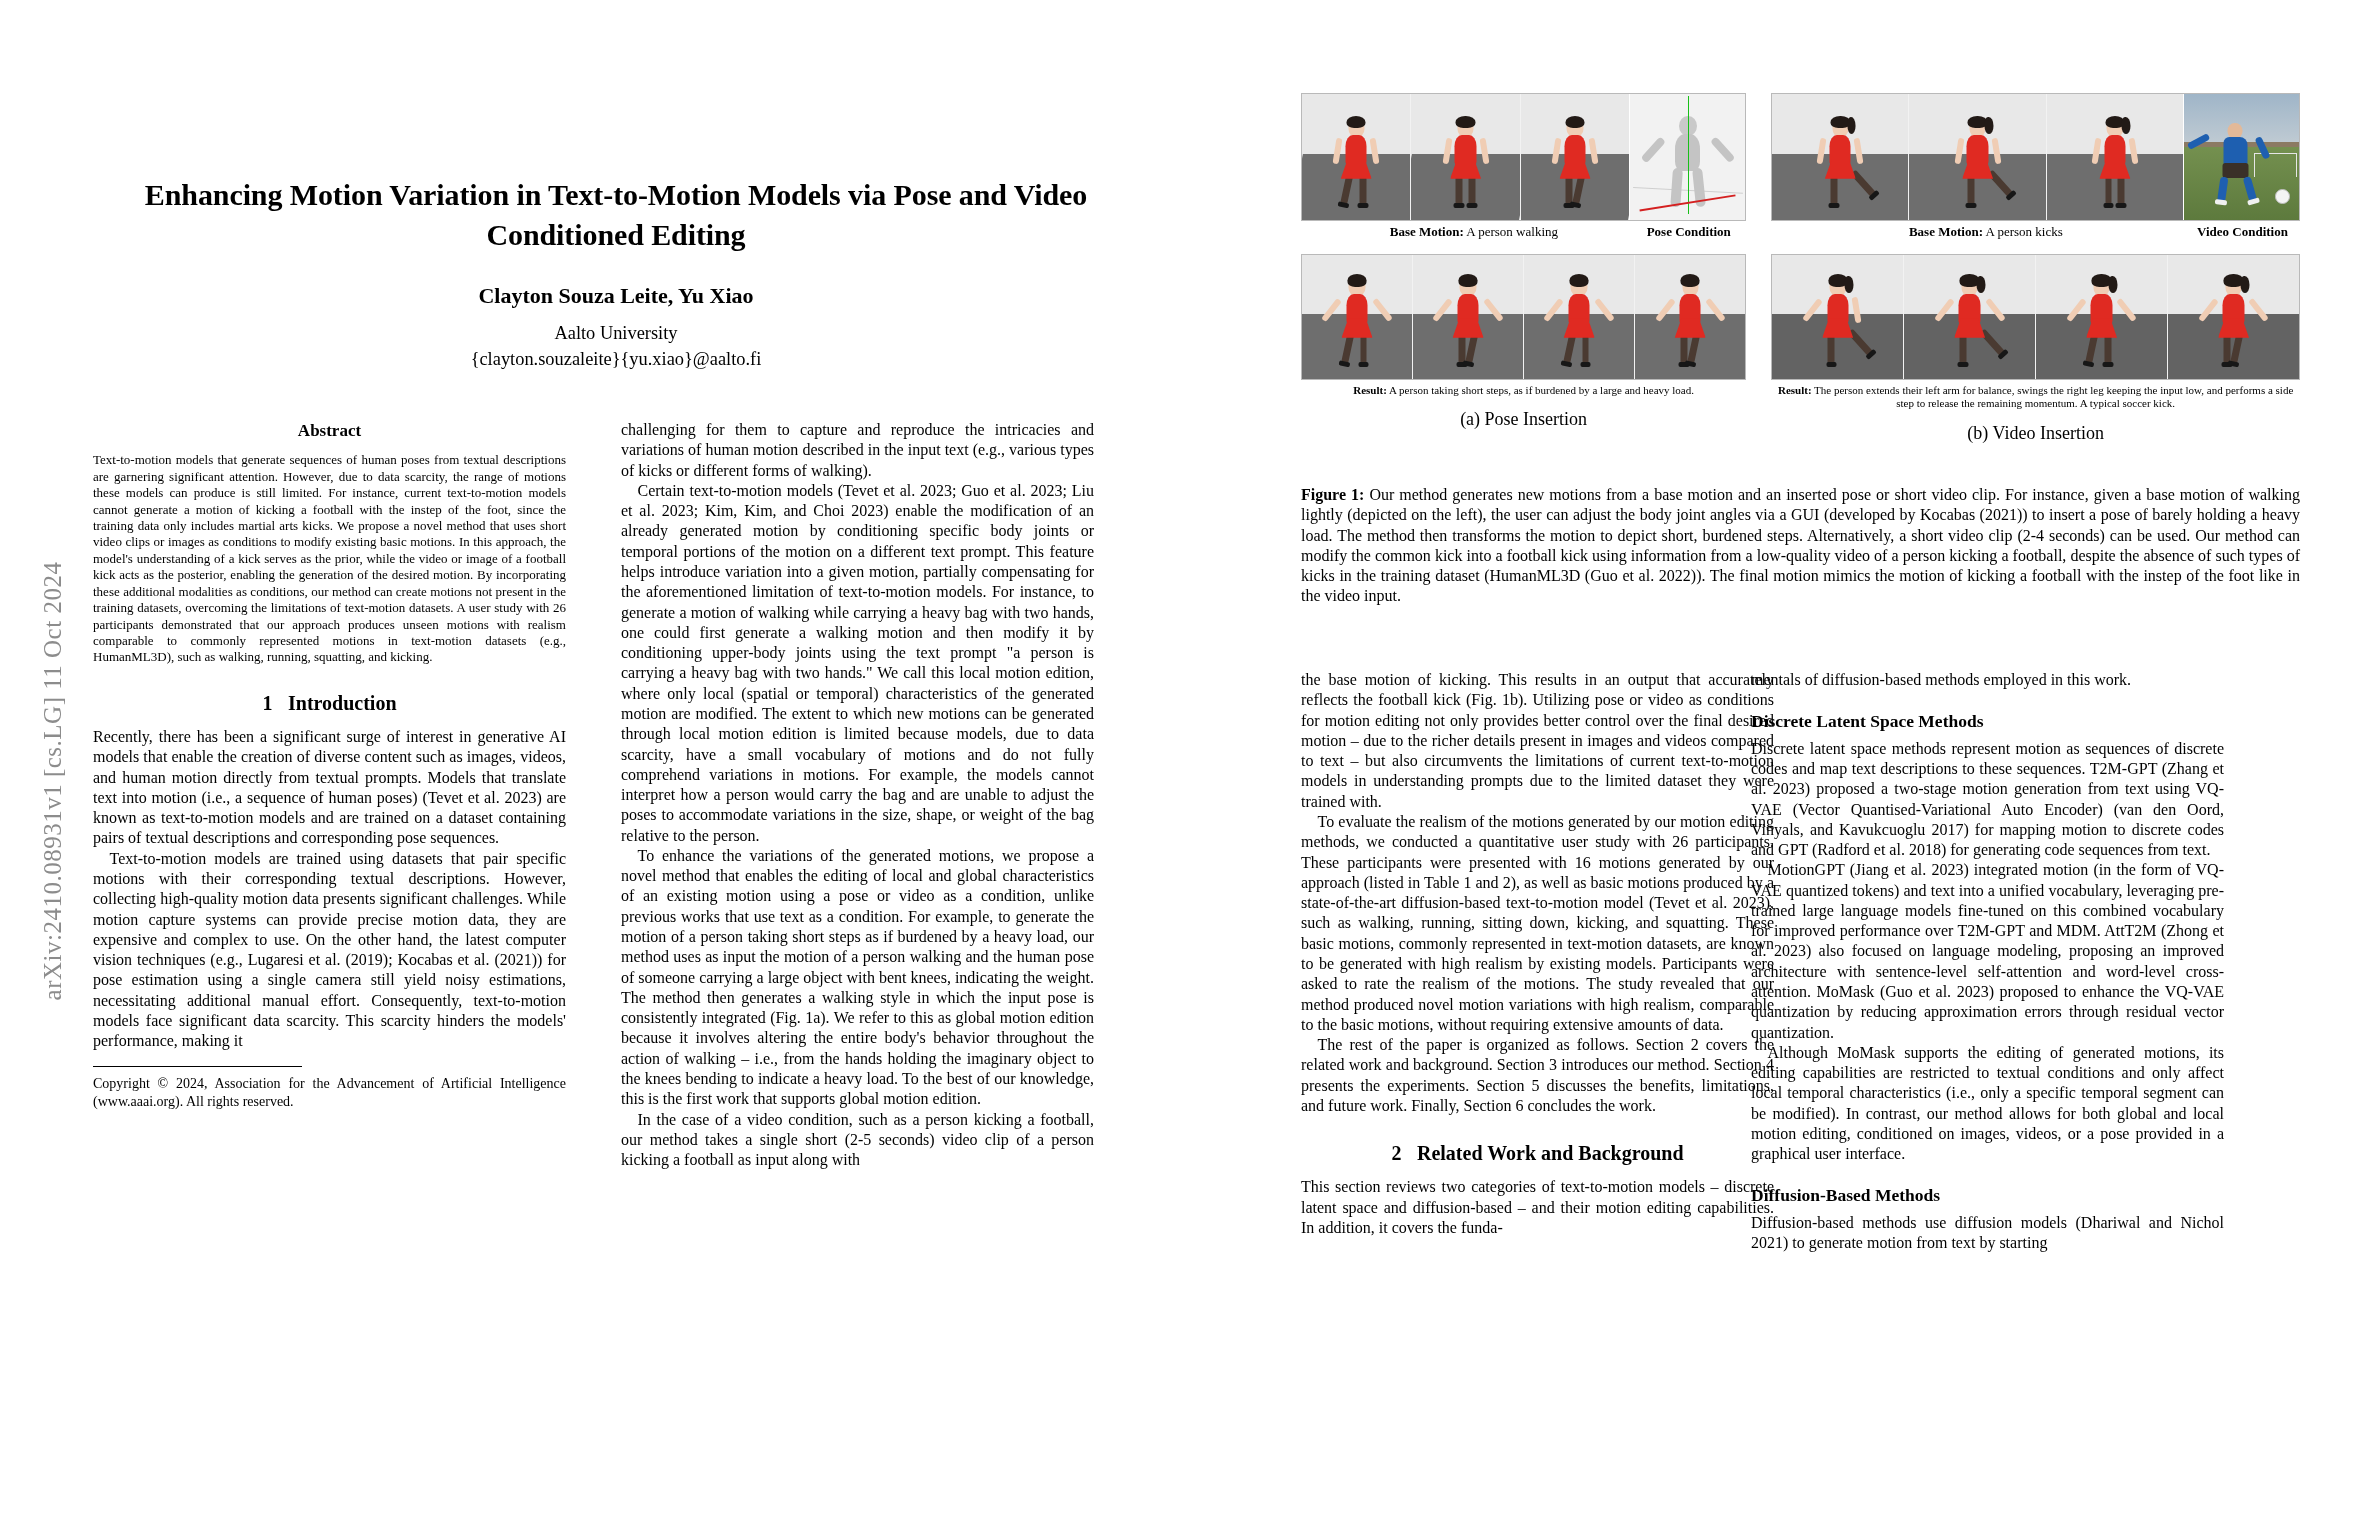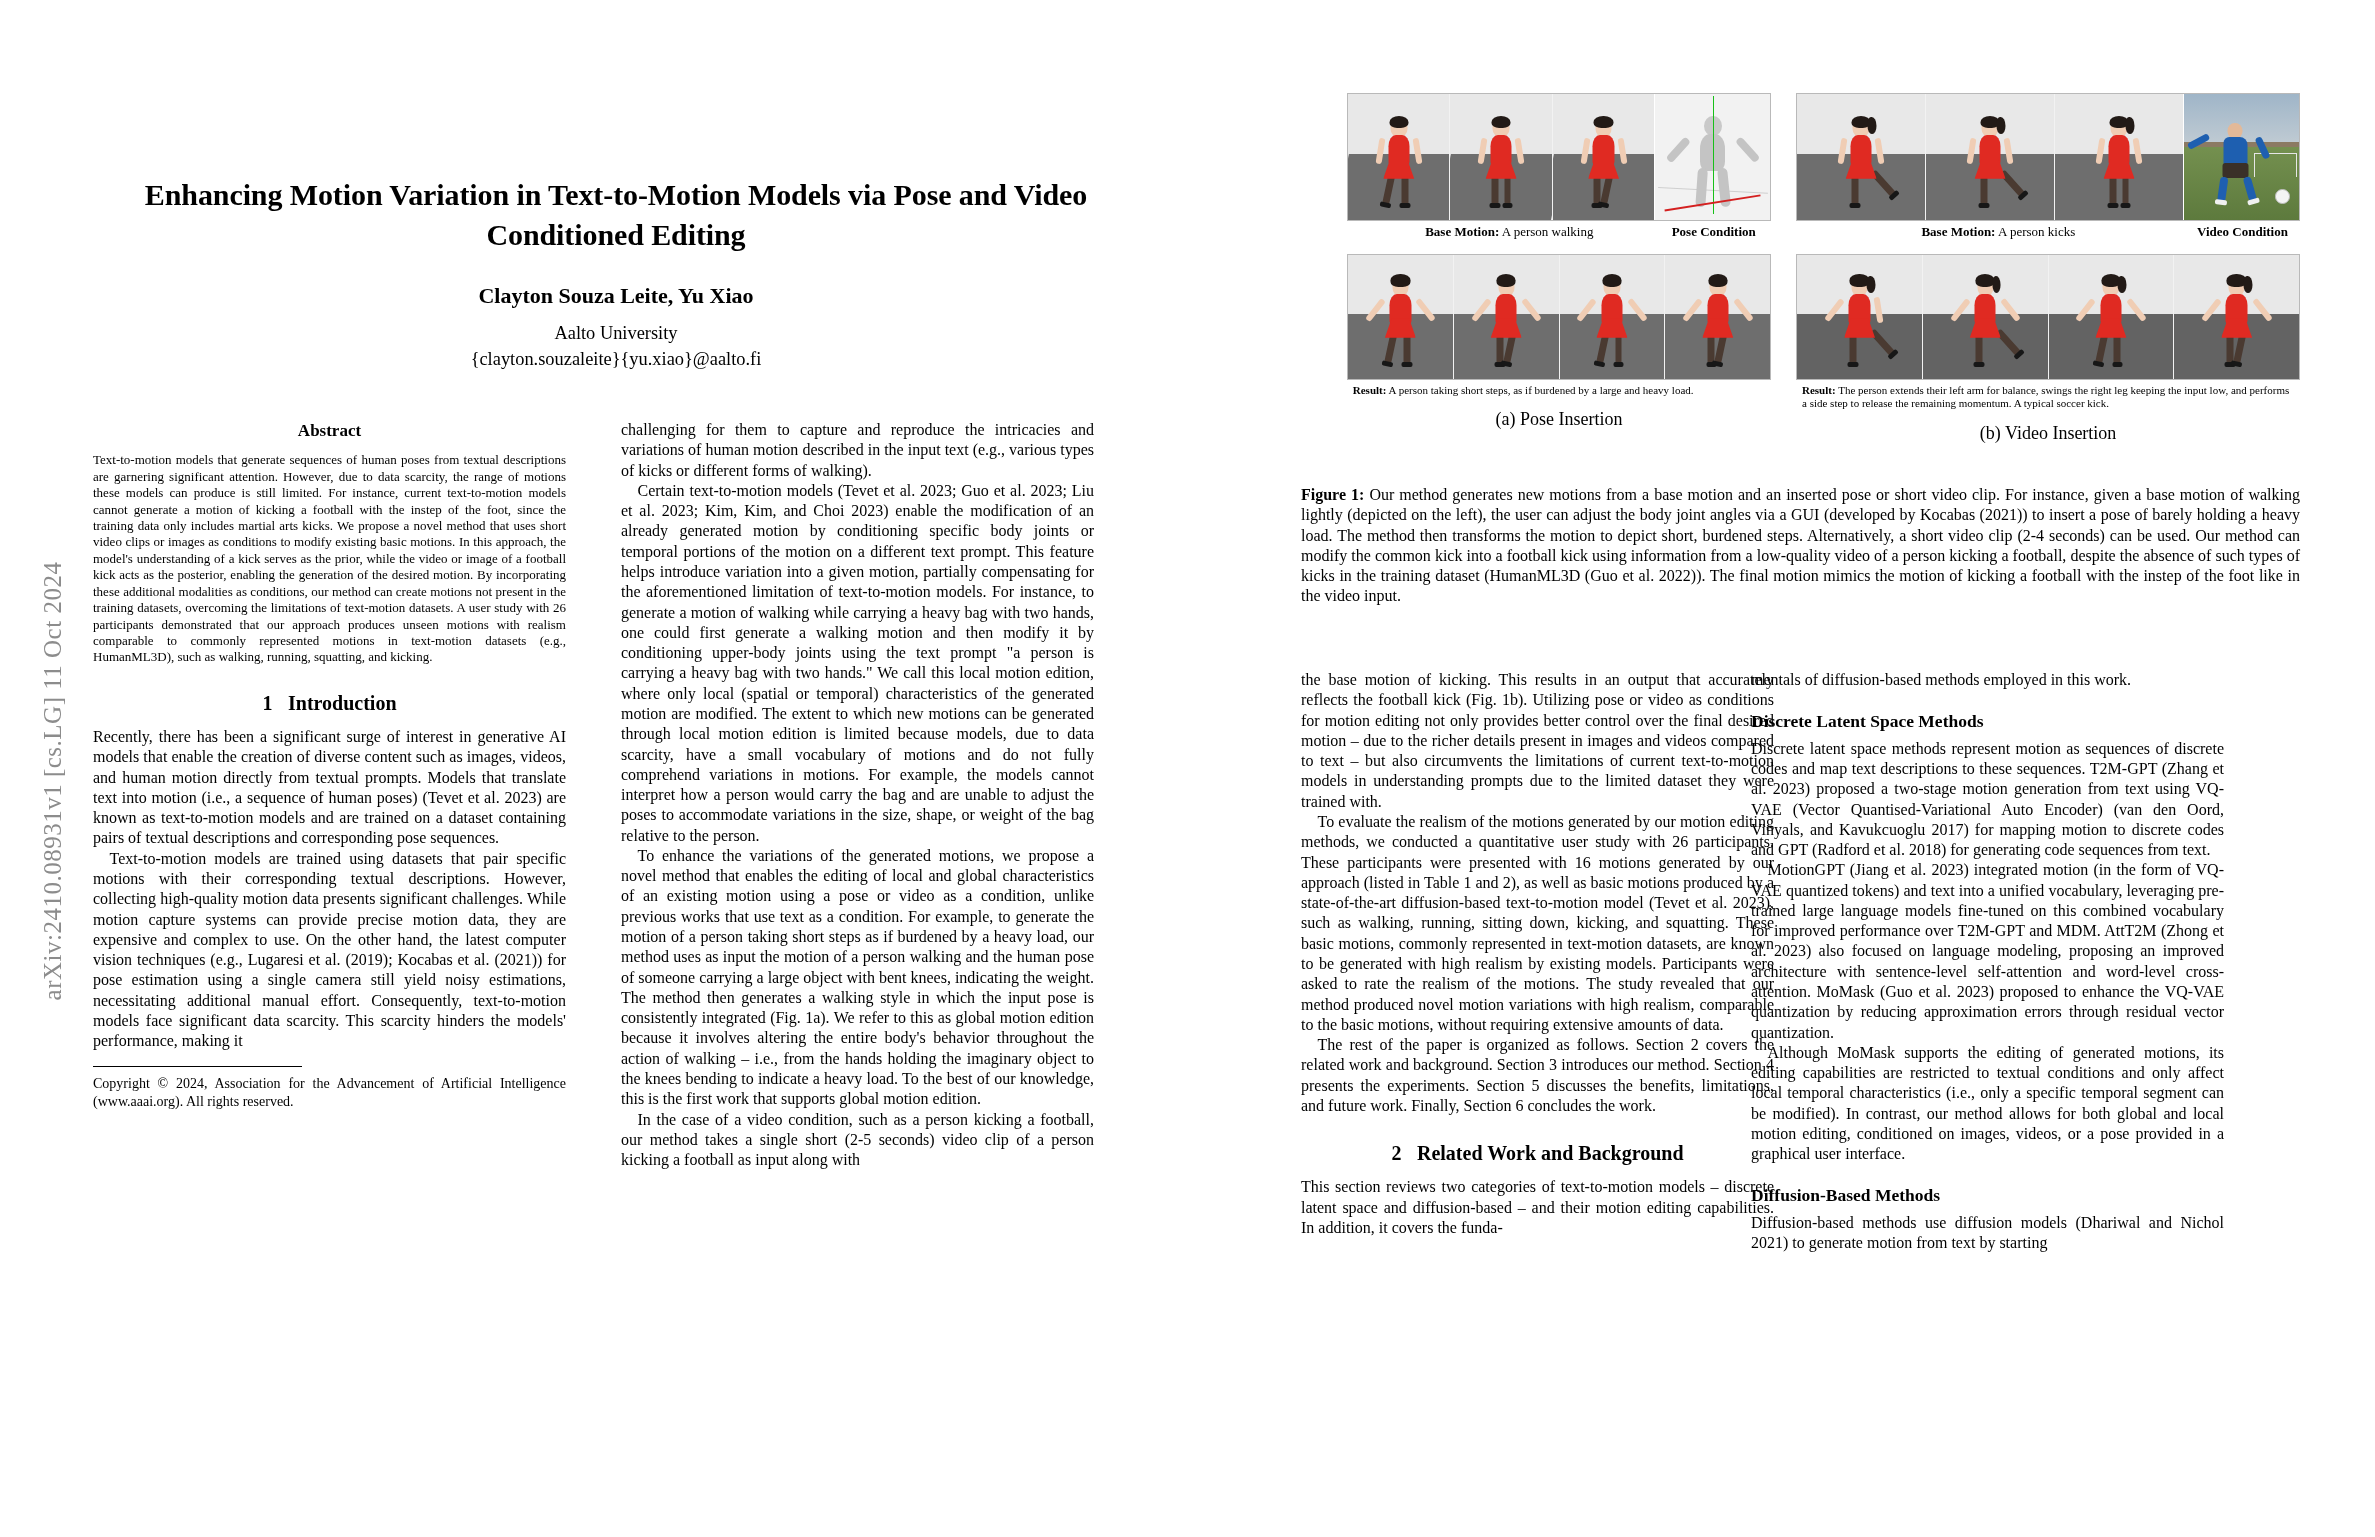--- a/index.html
+++ b/index.html
@@ -133,21 +133,20 @@
   
   .figure-wrap {
     position: absolute;
     left: 1301px;
     top: 93px;
     width: 999px;
   }
   .fig-row {
     display: flex;
     gap: 25px;
-    margin-left: 46px;
   }
   .subfig { }
   .subfig.a { width: 485px; }
   .subfig.b { width: 576px; }
 
   .strip {
     display: flex;
     width: 100%;
     border: 0.8px solid #b9b9b9;
     box-sizing: border-box;
@@ -368,21 +367,21 @@
     flex: 0 0 115px;
     text-align: center;
     font-weight: bold;
     font-size: 13px;
   }
   .cap-bar b { font-weight: bold; }
 
   .result-cap {
     font-size: 11px;
     line-height: 1.26;
-    text-align: left;
+    text-align: center;
     padding: 3.9px 5.8px 0 5.8px;
   }
   .result-cap b { font-weight: bold; }
 
   .subcap {
     text-align: center;
     font-size: 18px;
     margin-top: 11.6px;
   }
 

